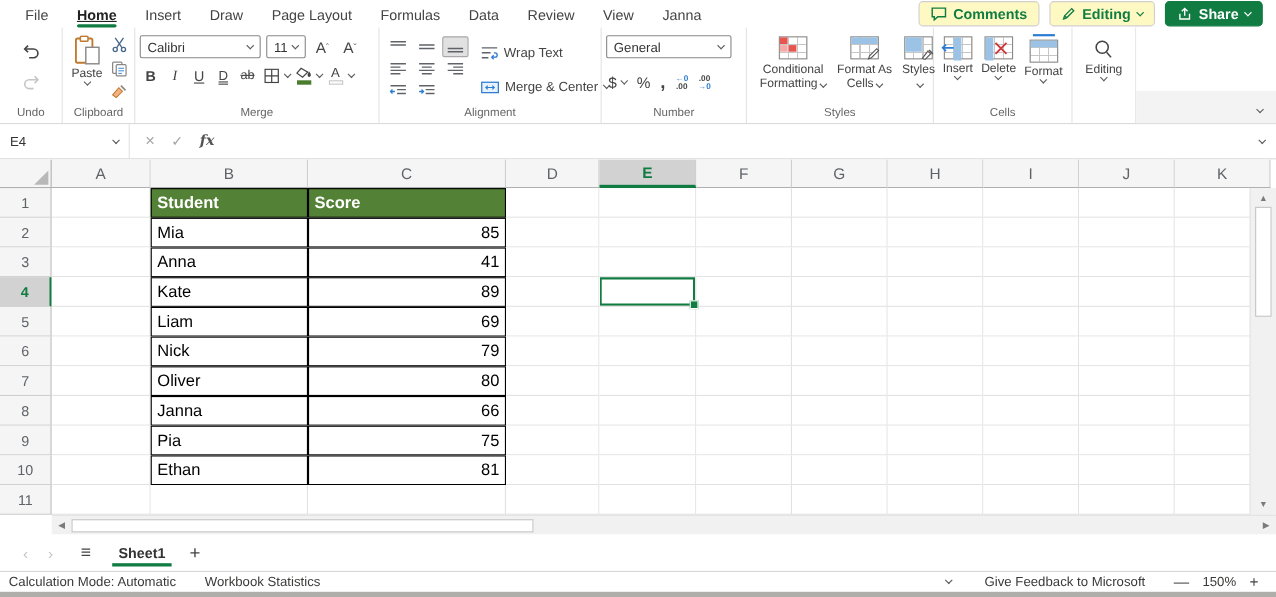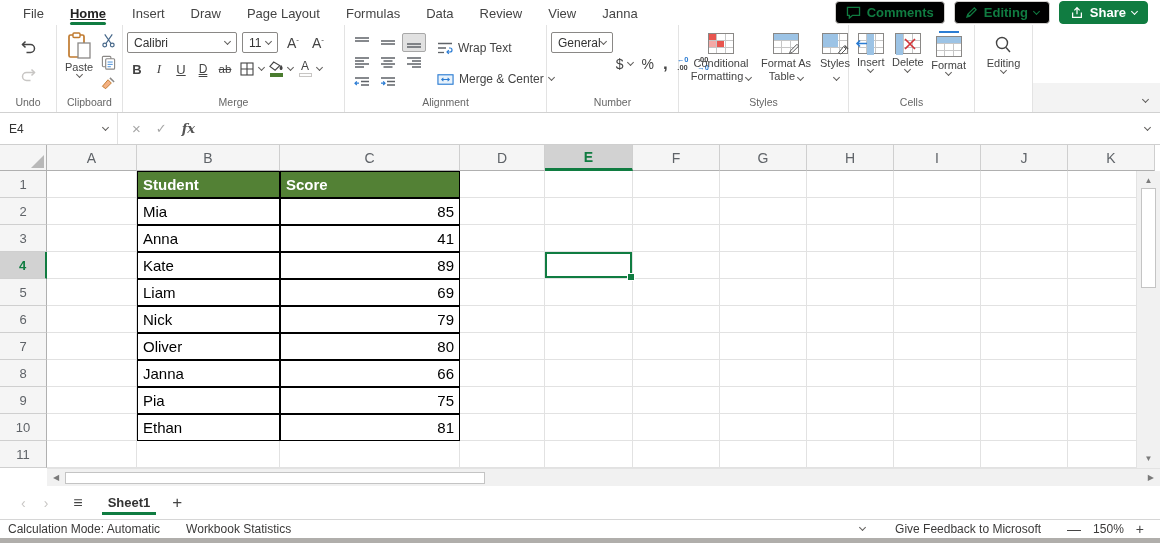--- a/index.html
+++ b/index.html
@@ -11,21 +11,21 @@
   .chev.green { border-color:var(--accent); }
   .chev.white { border-color:#fff; }
 
   
   .menubar { height:25px; display:flex; align-items:center; background:#fff; }
   .menu-tabs { display:flex; padding-left:10px; }
   .menu-tab { padding:5px 13px 4px; font-size:13px; color:#444; cursor:default; position:relative; white-space:nowrap; }
   .menu-tab.active { font-weight:700; color:#222;text-decoration:underline; }
   .menu-tab.active::after { content:""; position:absolute; left:13px; right:13px; bottom:0; height:3px; background:var(--accent); border-radius:2px; }
   .top-actions { margin-left:auto; display:flex; gap:9px; padding-right:12px; align-items:center; }
-  .btn-pill { display:flex; align-items:center; gap:6px; border:1px solid #d1cfcd; border-radius:4px; height:23px; padding:0 10px; font-size:13px; font-weight:700; color:var(--accent); background:#000000; }
+  .btn-pill { display:flex; align-items:center; gap:6px; border:1px solid #d1cfcd; border-radius:4px; height:23px; padding:0 10px; font-size:13px; font-weight:700; color:var(--accent); background:#fef9c3; }
   .btn-pill.solid { background:var(--accent); border-color:var(--accent); color:#fff; }
 
   
   .ribbon { height:88px; display:flex; background:#fff; border-bottom:1px solid #d1d1d1; }
   .rgroup { display:flex; flex-direction:column; border-right:1px solid #e3e3e3; padding:5px 4px 0; }
   .rbody { flex:1; display:flex; }
   .rlabel { font-size:10.5px; color:#666; text-align:center; padding:1px 0 4px; white-space:nowrap; }
   .icnbtn { display:flex; align-items:center; justify-content:center; color:#444; }
   .g-undo { width:57px; }
   .g-undo .rbody { flex-direction:column; align-items:center; justify-content:space-around; padding:3px 0 6px; }
@@ -41,21 +41,21 @@
   .fontrow2 { display:flex; gap:2px; align-items:center; }
   .fbtn { min-width:20px; height:20px; display:flex; align-items:center; justify-content:center; font-size:13px; color:#444; }
   .g-align { width:202px; }
   .g-align .rbody { gap:10px; padding-top:2px; }
   .al-grid { display:grid; grid-template-columns:repeat(3,26px); grid-auto-rows:20px; justify-items:center; align-items:center; }
   .al-cell { width:24px; height:19px; display:flex; align-items:center; justify-content:center; }
   .al-cell.selicon { background:#e1e1e1; border:1px solid #a8a8a8; border-radius:2px; }
   .al-right { display:flex; flex-direction:column; justify-content:space-around; font-size:12px; color:#444; }
   .al-item { display:flex; align-items:center; gap:5px; white-space:nowrap; }
   .g-num { width:132px; }
-  .g-num .rbody { flex-direction:row; gap:1px; padding-top:2px; }
+  .g-num .rbody { flex-direction:column; gap:12px; padding-top:2px; }
   .numrow { display:flex; align-items:center; gap:9px; font-size:14px; color:#444; padding-left:2px; }
   .dec { display:flex; flex-direction:column; font-size:7.5px; line-height:7.5px; color:#444; align-items:center; font-weight:700; }
   .dec .blue { color:#2b7cd3; }
   .g-styles { width:170px; }
   .g-styles .rbody { justify-content:space-between; padding:0 2px; }
   .sbtn { display:flex; flex-direction:column; align-items:center; gap:3px; padding-top:3px; }
   .sbtn .lblwrap { text-align:center; font-size:11px; line-height:12.5px; color:#444; }
   .sbtn .lblwrap .chev { margin-left:3px; }
   .g-cells { width:126px; }
   .g-cells .rbody { justify-content:space-between; padding:0 4px; }
@@ -384,21 +384,21 @@
       </div>
       <div class="sbtn">
         <span class="mini-grid">
           <span class="ov" style="left:0;top:0;width:24px;height:6px;background:#9cc3e5;"></span>
           <span class="ov" style="right:-3px;bottom:-2px;">
               <svg width="13" height="13" viewBox="0 0 13 13">
                 <path d="M1.5 11.5 L2.5 8.8 L9 2.3 L10.7 4 L4.2 10.5 Z" fill="#fff" stroke="#555" stroke-width="1"></path>
               </svg>
             </span>
         </span>
-        <span class="lblwrap" style="width:58px;"><span>Format As Table</span><span class="chev"></span></span>
+        <span class="lblwrap" style="width:58px;"><span>Format As Cells</span><span class="chev"></span></span>
       </div>
       <div class="sbtn">
         <span class="mini-grid">
           <span class="ov" style="left:0;top:0;width:15px;height:13px;background:#9cc3e5;"></span>
           <span class="ov" style="right:-3px;bottom:-2px;">
               <svg width="13" height="13" viewBox="0 0 13 13">
                 <path d="M1.5 11 L6.5 4.5 L9 7 L4 12 Z" fill="#fff" stroke="#555" stroke-width="1"></path>
                 <path d="M7.5 3.5 L11 7" stroke="#555" stroke-width="1.4"></path>
               </svg>
             </span>

